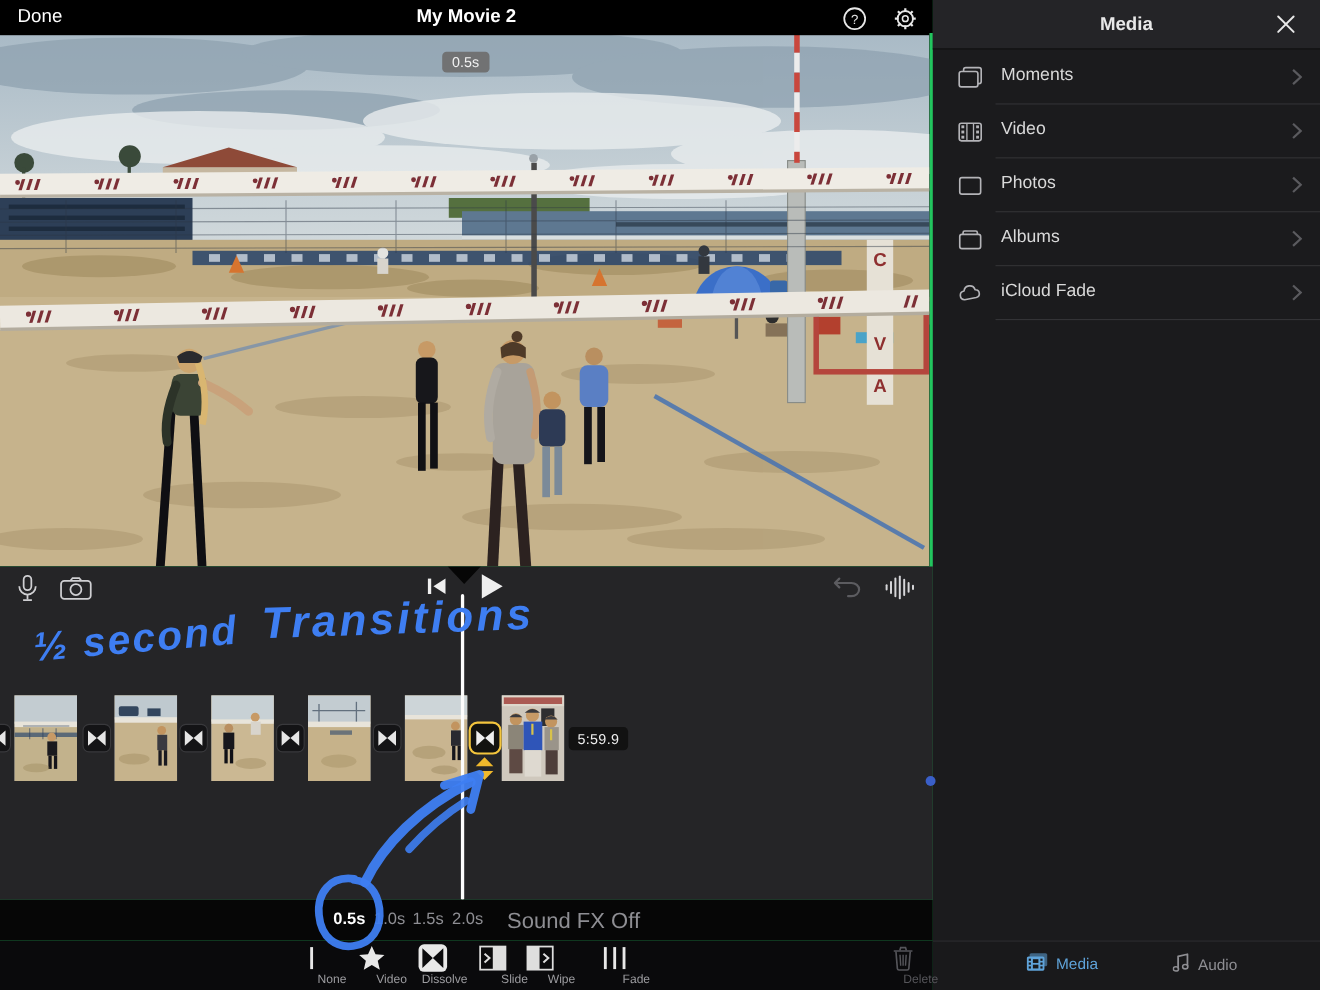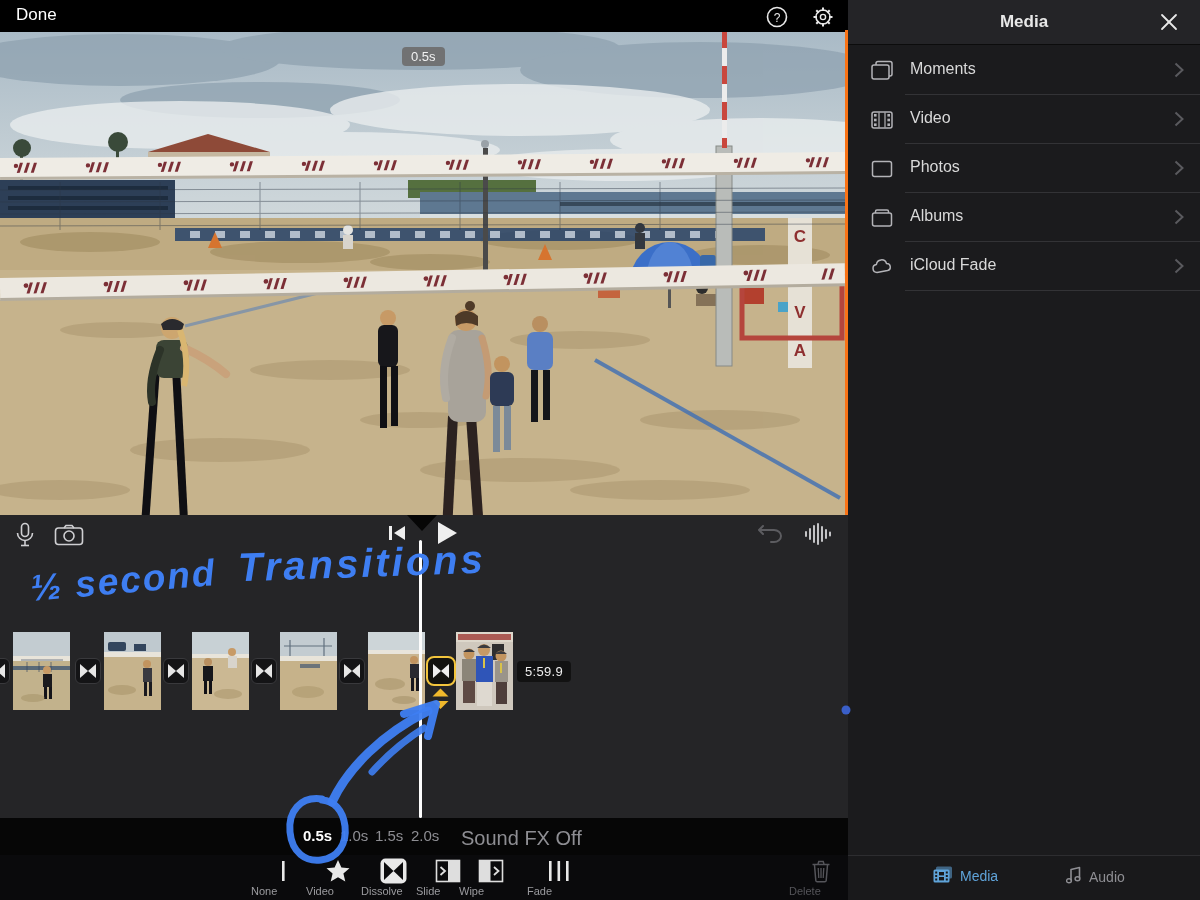--- a/index.html
+++ b/index.html
@@ -1,18 +1,18 @@
 <!DOCTYPE html>
 <html><head>
 <meta charset="utf-8">
 <style>
   * { margin:0; padding:0; box-sizing:border-box; }
   html,body { width:1200px; height:900px; background:#000; overflow:hidden;
     font-family:"Liberation Sans","DejaVu Sans",sans-serif; }
-  .app { position:relative; width:973px; height:900px; background:#f97316;border-radius:29px; }
+  .app { position:relative; width:973px; height:900px; background:#22c55e;border-radius:29px; }
 
   
   .top-bar { position:absolute; left:0; top:0; width:848px; height:30px; background:#000; z-index:30; }
   .done-btn { position:absolute; left:16px; top:5px; color:#fff; font-size:17px; }
   .movie-title { position:absolute; left:0; top:5px; width:848px; text-align:center; color:#fff; font-size:17px; font-weight:600; }
   .tb-icon { position:absolute; top:6px; width:22px; height:22px; }
   .help-icon { left:766px; }
   .gear-icon { left:812px; }
 
   
@@ -42,21 +42,21 @@
   .anno-right { left:238px; top:26px; font-size:40px; transform:rotate(-2deg); letter-spacing:3px; }
 
   
   .duration-bar { position:absolute; left:0; top:818px; width:848px; height:37px; background:#060606; z-index:10; }
   .dur-opt { position:absolute; top:9px; font-size:15px; color:#8e8e93; }
   .dur-opt.selected { color:#fff; font-weight:700; }
   .soundfx { position:absolute; left:461px; top:9px; font-size:20px; color:#8e8e93; }
 
   
   .toolbar { position:absolute; left:0; top:855px; width:848px; height:45px; background:#0a0a0c; z-index:10; }
-  .tool { position:absolute; top:3px; width:64px; text-align:left; }
+  .tool { position:absolute; top:3px; width:64px; text-align:right; }
   .tool .glyph { height:26px; display:flex; align-items:center; justify-content:center; }
   .tool .lbl { font-size:11px; color:#9b9b9f; margin-top:1px; }
   .delete-tool .lbl { color:#55555a; }
 
   
   .media-panel { position:absolute; left:848px; top:0; width:352px; height:900px; background:#1b1b1d; }
   .mp-header { position:absolute; left:0; top:0; width:352px; height:45px; background:#242427; border-bottom:1px solid #0c0c0c; }
   .mp-title { position:absolute; left:0; top:12px; width:352px; text-align:center; color:#e8e8e8; font-size:17px; font-weight:600; }
   .mp-close { position:absolute; right:20px; top:11px; width:22px; height:22px; }
   .mp-list { position:absolute; left:0; top:46px; width:352px; }
@@ -72,20 +72,21 @@
 
   .overlay { position:absolute; left:0; top:0; width:1200px; height:900px; z-index:40; pointer-events:none; }
 </style>
 </head>
 <body>
 
 <div class="app">
 
   <div class="top-bar">
     <div class="done-btn">Done</div>
+    <div class="movie-title">My Movie 2</div>
     <div class="tb-icon help-icon">
       <svg width="22" height="22" viewBox="0 0 22 22">
           <circle cx="11" cy="11" r="9.5" fill="none" stroke="#e8e8e8" stroke-width="1.6"></circle>
           <text x="11" y="15.5" text-anchor="middle" font-size="12" fill="#e8e8e8" font-family="Liberation Sans, sans-serif">?</text>
         </svg>
     </div>
     <div class="tb-icon gear-icon">
       <svg width="22" height="22" viewBox="0 0 22 22">
         <circle cx="11" cy="11" r="7" fill="none" stroke="#e8e8e8" stroke-width="1.6"></circle>
         <circle cx="11" cy="11" r="2.6" fill="none" stroke="#e8e8e8" stroke-width="1.4"></circle>

